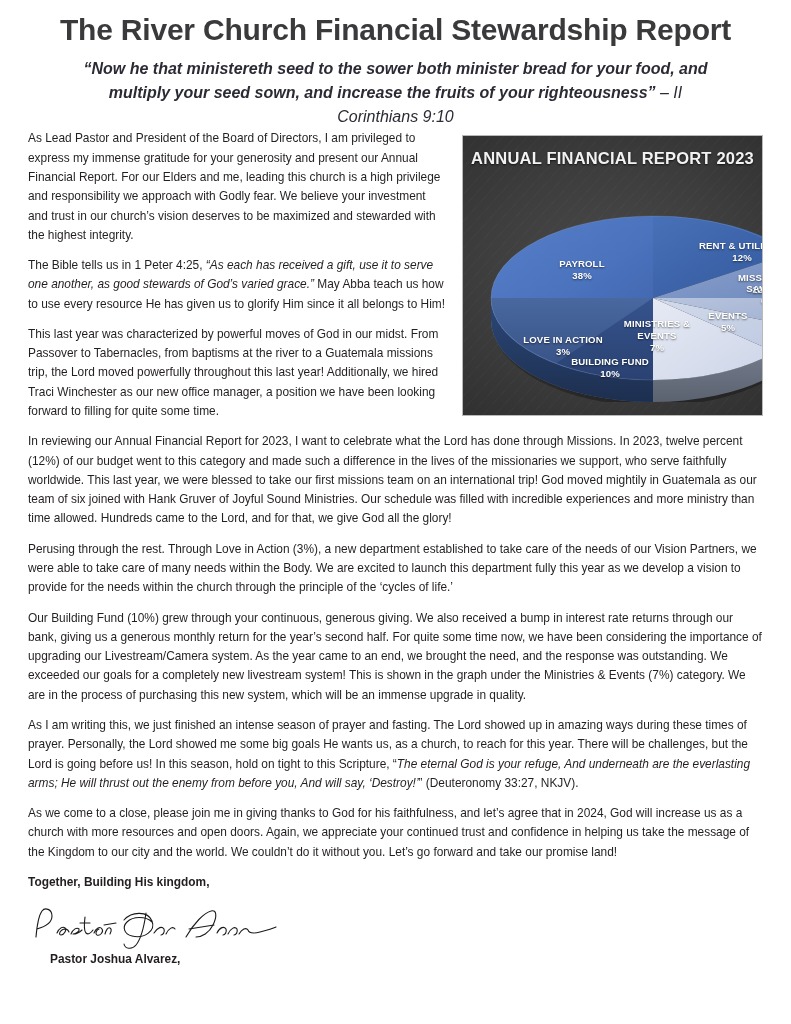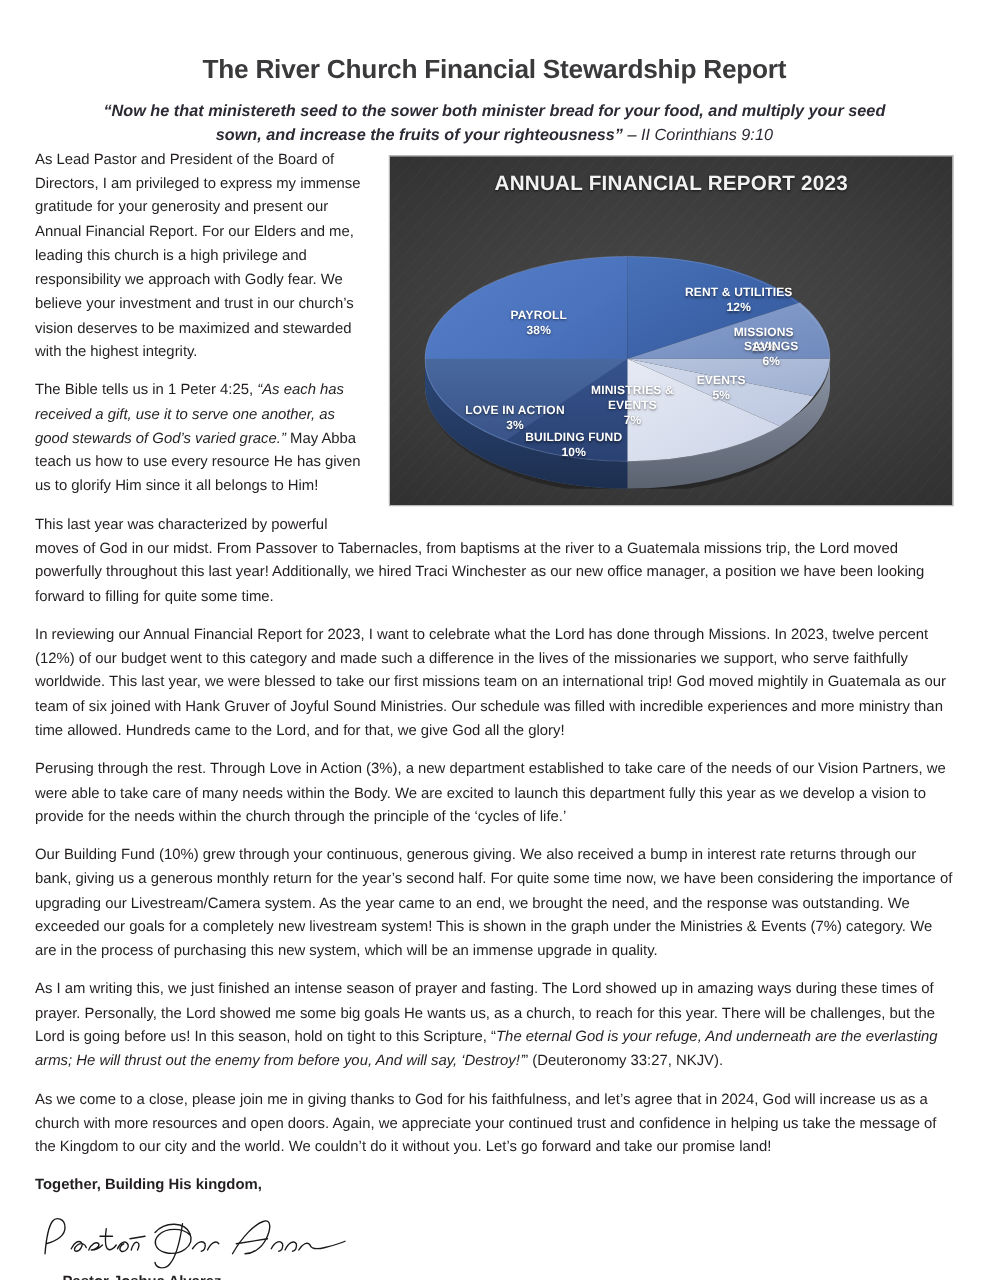--- a/index.html
+++ b/index.html
@@ -19,49 +19,49 @@
     width: 791px;
     height: 1024px;
     background: #ffffff;
     box-sizing: border-box;
     padding: 0 28px;
   }
 
   
   .doc-title {
     margin: 0;
-    padding-top: 44px;
+    padding-top: 12px;
     text-align: center;
     font-family: "Liberation Sans", sans-serif;
-    font-size: 21px;
+    font-size: 30px;
     font-weight: bold;
     letter-spacing: -0.2px;
     color: #3a3a3c;
     line-height: 1.18;
   }
   .doc-subtitle {
     margin: 10px auto 0 auto;
     width: 640px;
     text-align: center;
     font-family: "Liberation Sans", sans-serif;
     font-style: italic;
     font-weight: bold;
-    font-size: 13px;
+    font-size: 16px;
     line-height: 1.5;
     color: #2b2b35;
   }
   .doc-subtitle .attrib {
     font-weight: normal;
     font-style: italic;
   }
 
   
   .chart-figure {
     float: right;
-    width: 452px;
+    width: 301px;
     height: 281px;
     margin: 6px 0 8px 16px;
     box-sizing: border-box;
     border: 1px solid #b9b9b9;
     position: relative;
     overflow: hidden;
     background:
       radial-gradient(ellipse 120% 95% at 50% 48%, #4a4a4a 0%, #3d3d3d 38%, #333333 62%, #2a2a2a 85%, #232323 100%);
   }
   .chart-figure::after {

